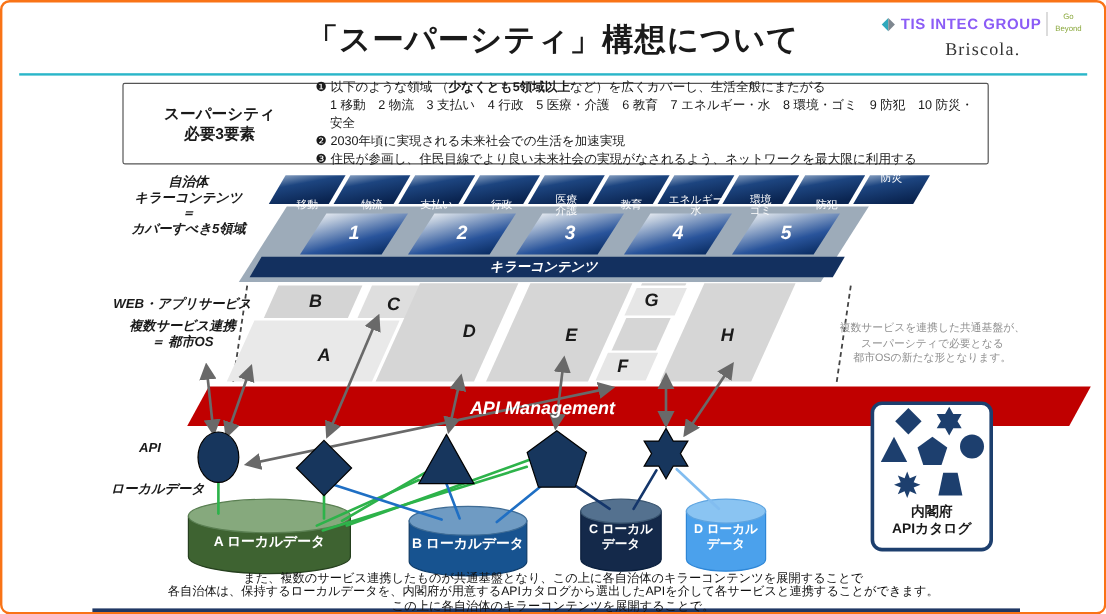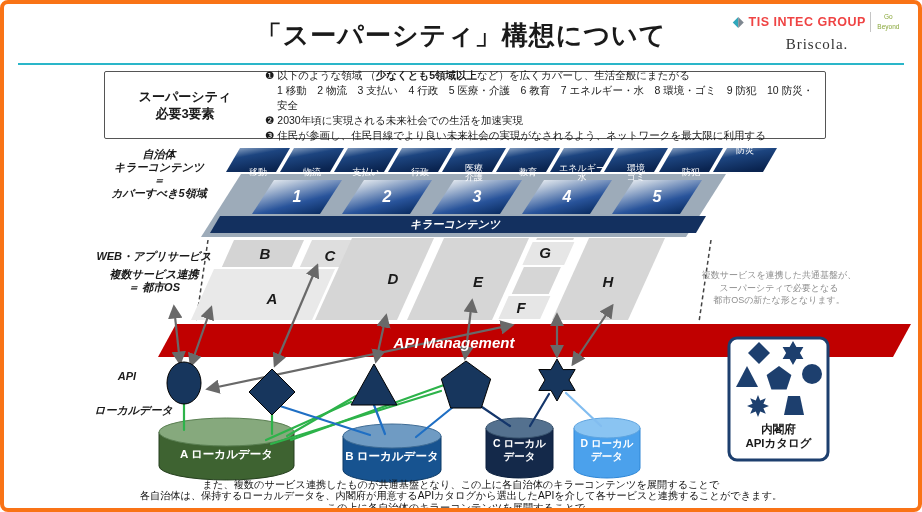--- a/index.html
+++ b/index.html
@@ -1,23 +1,23 @@
 <!DOCTYPE html>
 <html><head>
 <meta charset="utf-8">
 <style>
   html,body{margin:0;padding:0;background:#fff;}
   body{width:922px;height:512px;position:relative;font-family:"Liberation Sans","DejaVu Sans",sans-serif;color:#1a1a1a;}
-  .frame{position:absolute;inset:0;border:4px solid #f97316;border-radius:8px;background:#fff;overflow:hidden;box-sizing:border-box;}
+  .frame{position:absolute;inset:0;border:2px solid #f97316;border-radius:8px;background:#fff;overflow:hidden;box-sizing:border-box;}
   .abs{position:absolute;}
   .title{top:14px;left:0;right:0;text-align:center;font-size:26px;font-weight:bold;letter-spacing:1px;}
   .cyan-rule{top:59px;left:14px;right:14px;height:2px;background:#2ab6c9;}
   .logo{top:8px;right:16px;width:170px;text-align:center;}
   .logo-row{display:flex;align-items:center;justify-content:flex-end;gap:4px;}
-  .logo-name{font-size:12.5px;font-weight:bold;color:#ef4444;letter-spacing:.5px;white-space:nowrap;}
+  .logo-name{font-size:12.5px;font-weight:bold;color:#8b5cf6;letter-spacing:.5px;white-space:nowrap;}
   .logo-tag{font-size:6.5px;color:#8aa83c;border-left:1px solid #c5c5c5;padding-left:4px;line-height:10px;}
   .logo-sub{font-family:"Liberation Serif","DejaVu Serif",serif;font-size:15px;color:#333;margin-top:4px;letter-spacing:1px;}
   .reqbox{top:67px;left:100px;width:722px;height:68px;border:1.5px solid #555;border-radius:2px;display:flex;align-items:center;box-sizing:border-box;background:#fff;}
   .reqlabel{width:160px;text-align:center;font-weight:bold;font-size:13px;line-height:17px;}
   .reqbody{flex:1;font-size:10.5px;line-height:15px;padding-right:6px;}
   .req-indent{padding-left:12px;}
   .side-label{font-style:italic;font-weight:bold;font-size:11px;text-align:center;line-height:13px;}
   .tab-label{width:60px;height:26px;display:flex;flex-direction:column;align-items:center;justify-content:center;color:#fff;font-weight:normal;font-size:9px;line-height:9.5px;text-align:center;top:143px;margin-top:13px;}
   .num-label{width:50px;text-align:center;color:#fff;font-weight:bold;font-style:italic;font-size:16px;top:184px;}
   .bar-label{color:#fff;font-weight:bold;font-style:italic;font-size:11px;text-align:center;}

